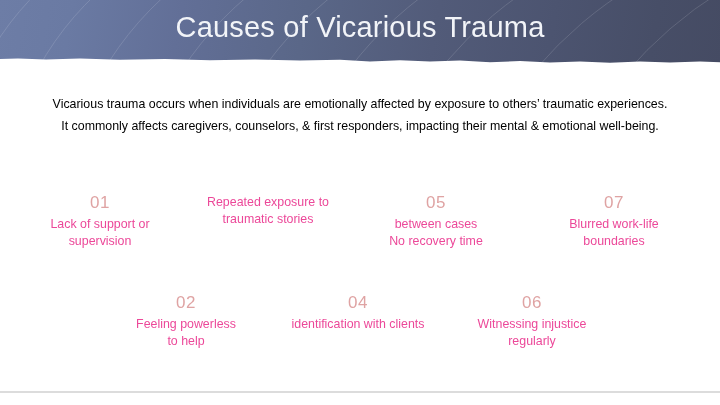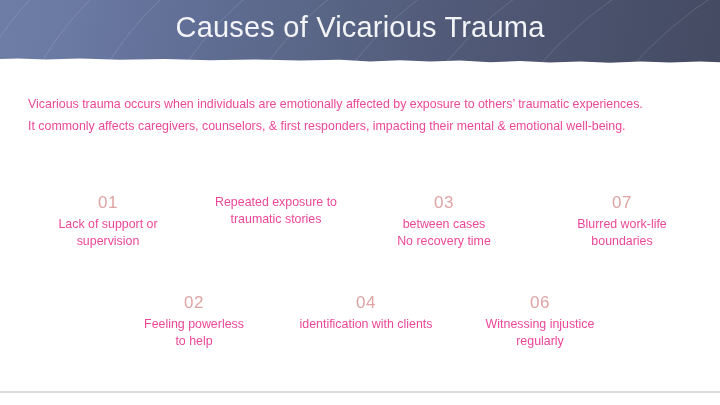--- a/index.html
+++ b/index.html
@@ -67,34 +67,35 @@
     font-size: 29px;
     font-weight: 400;
     letter-spacing: 0.2px;
     line-height: 36px;
     white-space: nowrap;
   }
 
   
   .intro {
     position: absolute;
-    left: 28px;
+    left: 20px;
     top: 93px;
     width: 680px;
-    color: #ec4899;
+    text-align: center;
+    color: #000000;
     font-size: 12.4px;
     line-height: 22px;
     font-weight: 400;
   }
   .intro-line { display: block; }
 
   
   .row {
     position: absolute;
-    left: 12px;
+    left: 4px;
     width: 644px;
     height: 70px;
   }
   .row-top { top: 192px; }
   .row-bottom { top: 292px; }
 
   .item {
     position: absolute;
     width: 168px;
     text-align: center;
@@ -189,21 +190,21 @@
     </div>
 
     <div class="item pos-b">
       <div class="item-label">
         <span>Repeated exposure to</span>
         <span>traumatic stories</span>
       </div>
     </div>
 
     <div class="item pos-c">
-      <div class="item-num">03</div>
+      <div class="item-num">05</div>
       <div class="item-label">
         <span>between cases</span>
         <span>No recovery time</span>
       </div>
     </div>
 
     <div class="item pos-d">
       <div class="item-num">07</div>
       <div class="item-label">
         <span>Blurred work-life</span>

